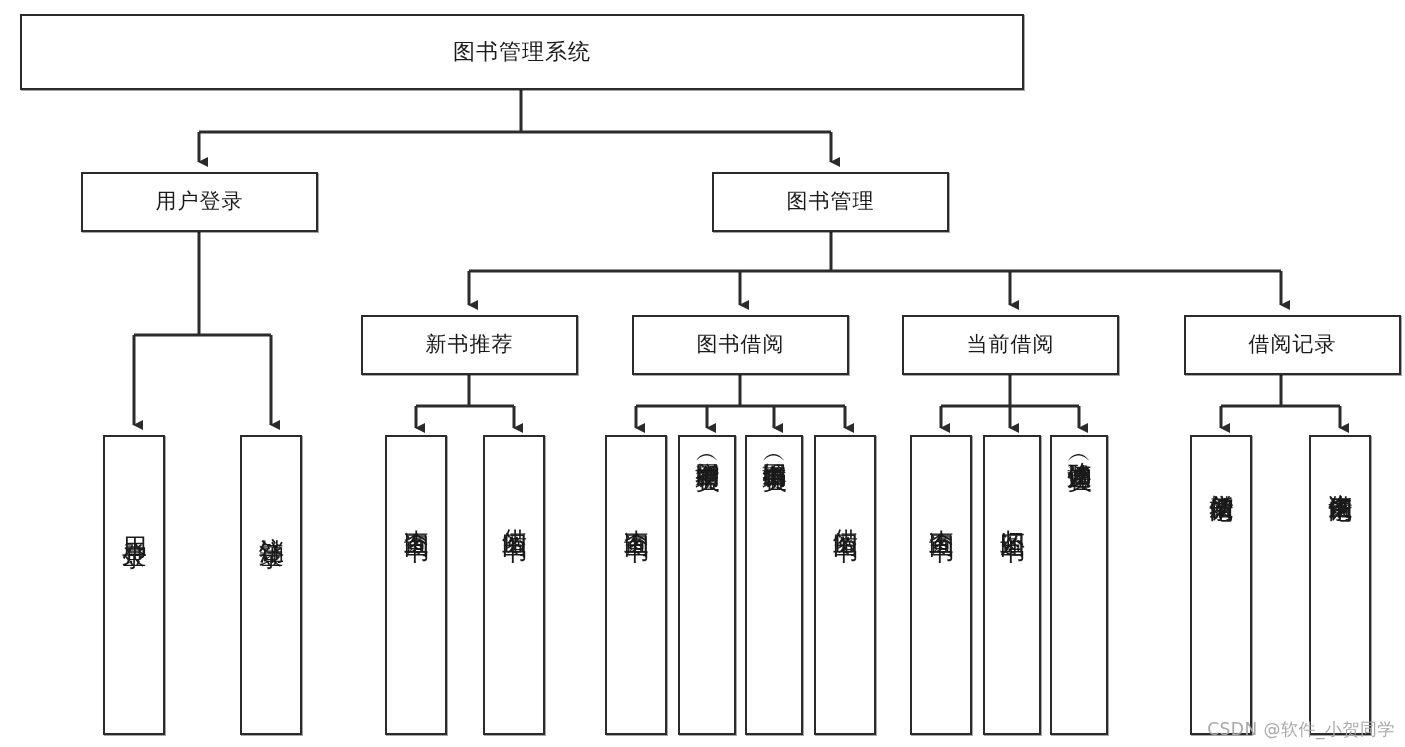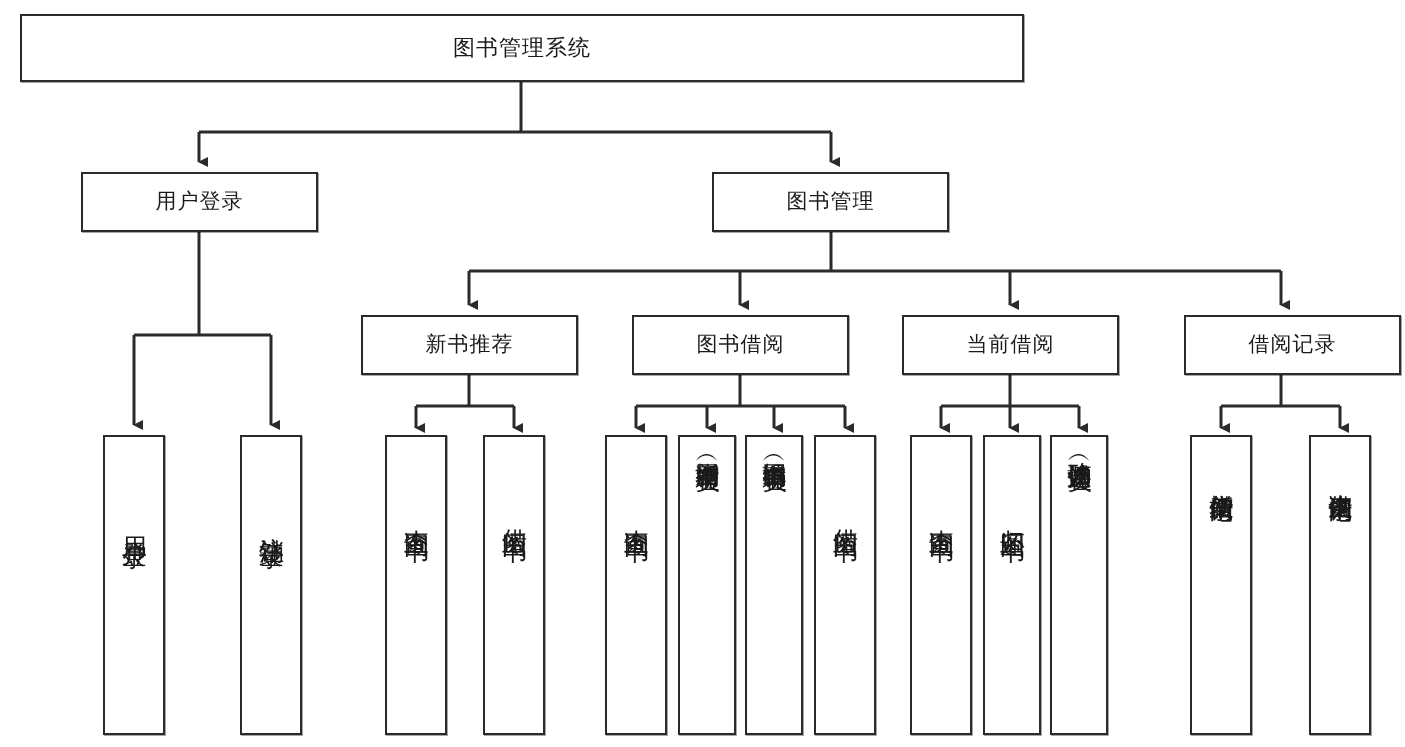--- a/index.html
+++ b/index.html
@@ -120,21 +120,21 @@
       <path d="M1010,406 L1010,428" marker-end="url(#arrow)"></path>
       <path d="M1079,406 L1079,428" marker-end="url(#arrow)"></path>
 
       <path d="M1281,375 L1281,406"></path>
       <path d="M1221,406 L1340,406"></path>
       <path d="M1221,406 L1221,428" marker-end="url(#arrow)"></path>
       <path d="M1340,406 L1340,428" marker-end="url(#arrow)"></path>
     </g>
   </svg>
 
-  <div class="node horiz root" style="left:20px; top:14px; width:1004px; height:68px;">
+  <div class="node horiz root" style="left:20px; top:14px; width:1004px; height:76px;">
     <span class="label">图书管理系统</span>
   </div>
 
   <div class="node horiz" style="left:81px; top:172px; width:237px; height:60px;">
     <span class="label">用户登录</span>
   </div>
   <div class="node horiz" style="left:712px; top:172px; width:237px; height:60px;">
     <span class="label">图书管理</span>
   </div>
 
@@ -188,13 +188,14 @@
     <span class="label">确认归还（管理员）</span>
   </div>
 
   <div class="node vert tall" style="left:1190px; top:435px; width:62px; height:300px; padding-top:38px;">
     <span class="label">新增借阅记录</span>
   </div>
   <div class="node vert tall" style="left:1309px; top:435px; width:62px; height:300px; padding-top:38px;">
     <span class="label">查询借阅记录</span>
   </div>
 
+  <div class="watermark">CSDN @软件_小贺同学</div>
 </div>
 
 </body></html>

